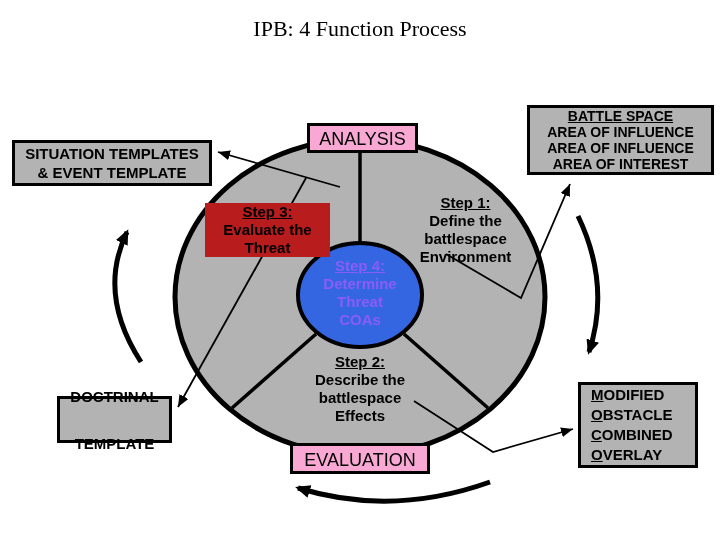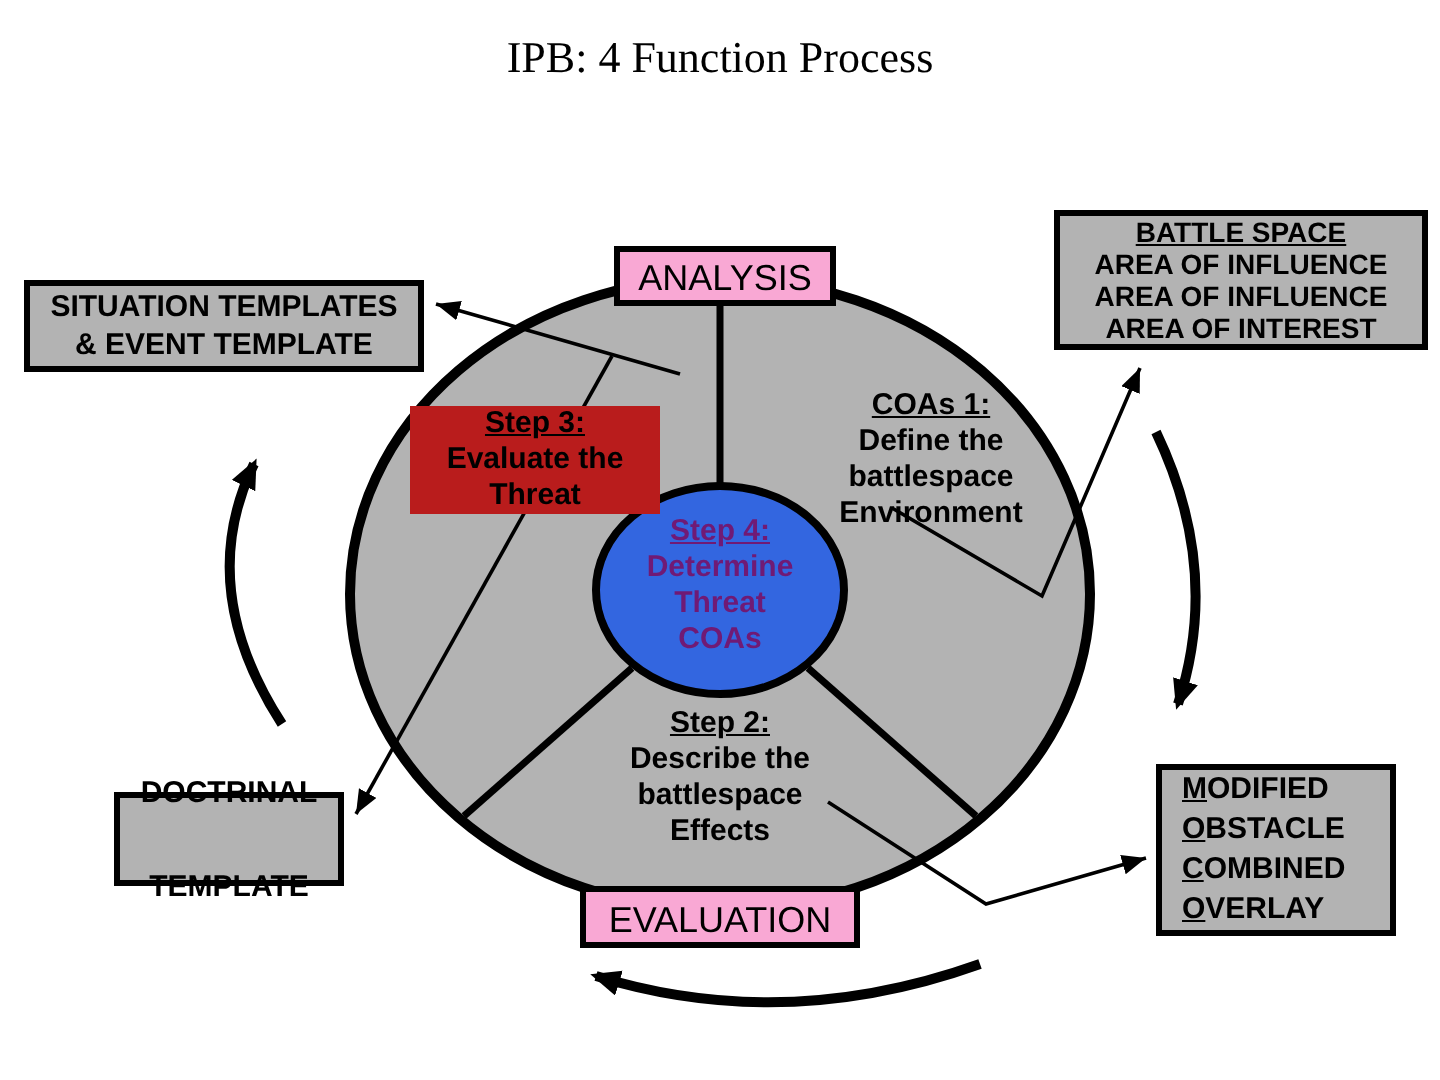--- a/index.html
+++ b/index.html
@@ -22,21 +22,21 @@
     font-size:18px;font-weight:400;display:flex;align-items:flex-end;justify-content:center;
   }
   .step-label{text-align:center;font-size:15px;line-height:18px;font-weight:bold;}
   .step3-bg{background:#b91c1c;}
   .u{text-decoration:underline;}
   .callout-line{line-height:19px;font-size:15px;}
   .bs-line{line-height:16px;font-size:14px;}
   .mcoo-box{text-align:left;padding-left:10px;justify-content:center;}
   .mcoo-line{font-size:15px;line-height:20px;}
   .mcoo-line::first-letter{text-decoration:underline;}
-  .step4-text{color:#701a75;}
+  .step4-text{color:#8b5cf6;}
 </style>
 </head>
 <body>
 
 <svg class="canvas" width="720" height="540" viewBox="0 0 720 540">
   <defs>
     <marker id="arrow-thin" markerWidth="14" markerHeight="12" refX="12" refY="5" orient="auto" markerUnits="userSpaceOnUse">
       <path d="M0,0 L12,5 L0,10 Z" fill="#000"></path>
     </marker>
     <marker id="arrow-thick" markerWidth="17" markerHeight="15" refX="12" refY="6.5" orient="auto" markerUnits="userSpaceOnUse">
@@ -65,21 +65,21 @@
 <div class="abs slide-title">IPB: 4 Function Process</div>
 
 <div class="abs phase-box" style="left:307px;top:123px;width:111px;height:30px;">
   <span>ANALYSIS</span>
 </div>
 <div class="abs phase-box" style="left:290px;top:443px;width:140px;height:31px;">
   <span>EVALUATION</span>
 </div>
 
 <div class="abs step-label" style="left:403px;top:194px;width:125px;">
-  <div class="u">COAs 1:</div>
+  <div class="u">Step 1:</div>
   <div>Define the</div>
   <div>battlespace</div>
   <div>Environment</div>
 </div>
 
 <div class="abs step-label step3-bg" style="left:205px;top:203px;width:125px;">
   <div class="u">Step 3:</div>
   <div>Evaluate the</div>
   <div>Threat</div>
 </div>

